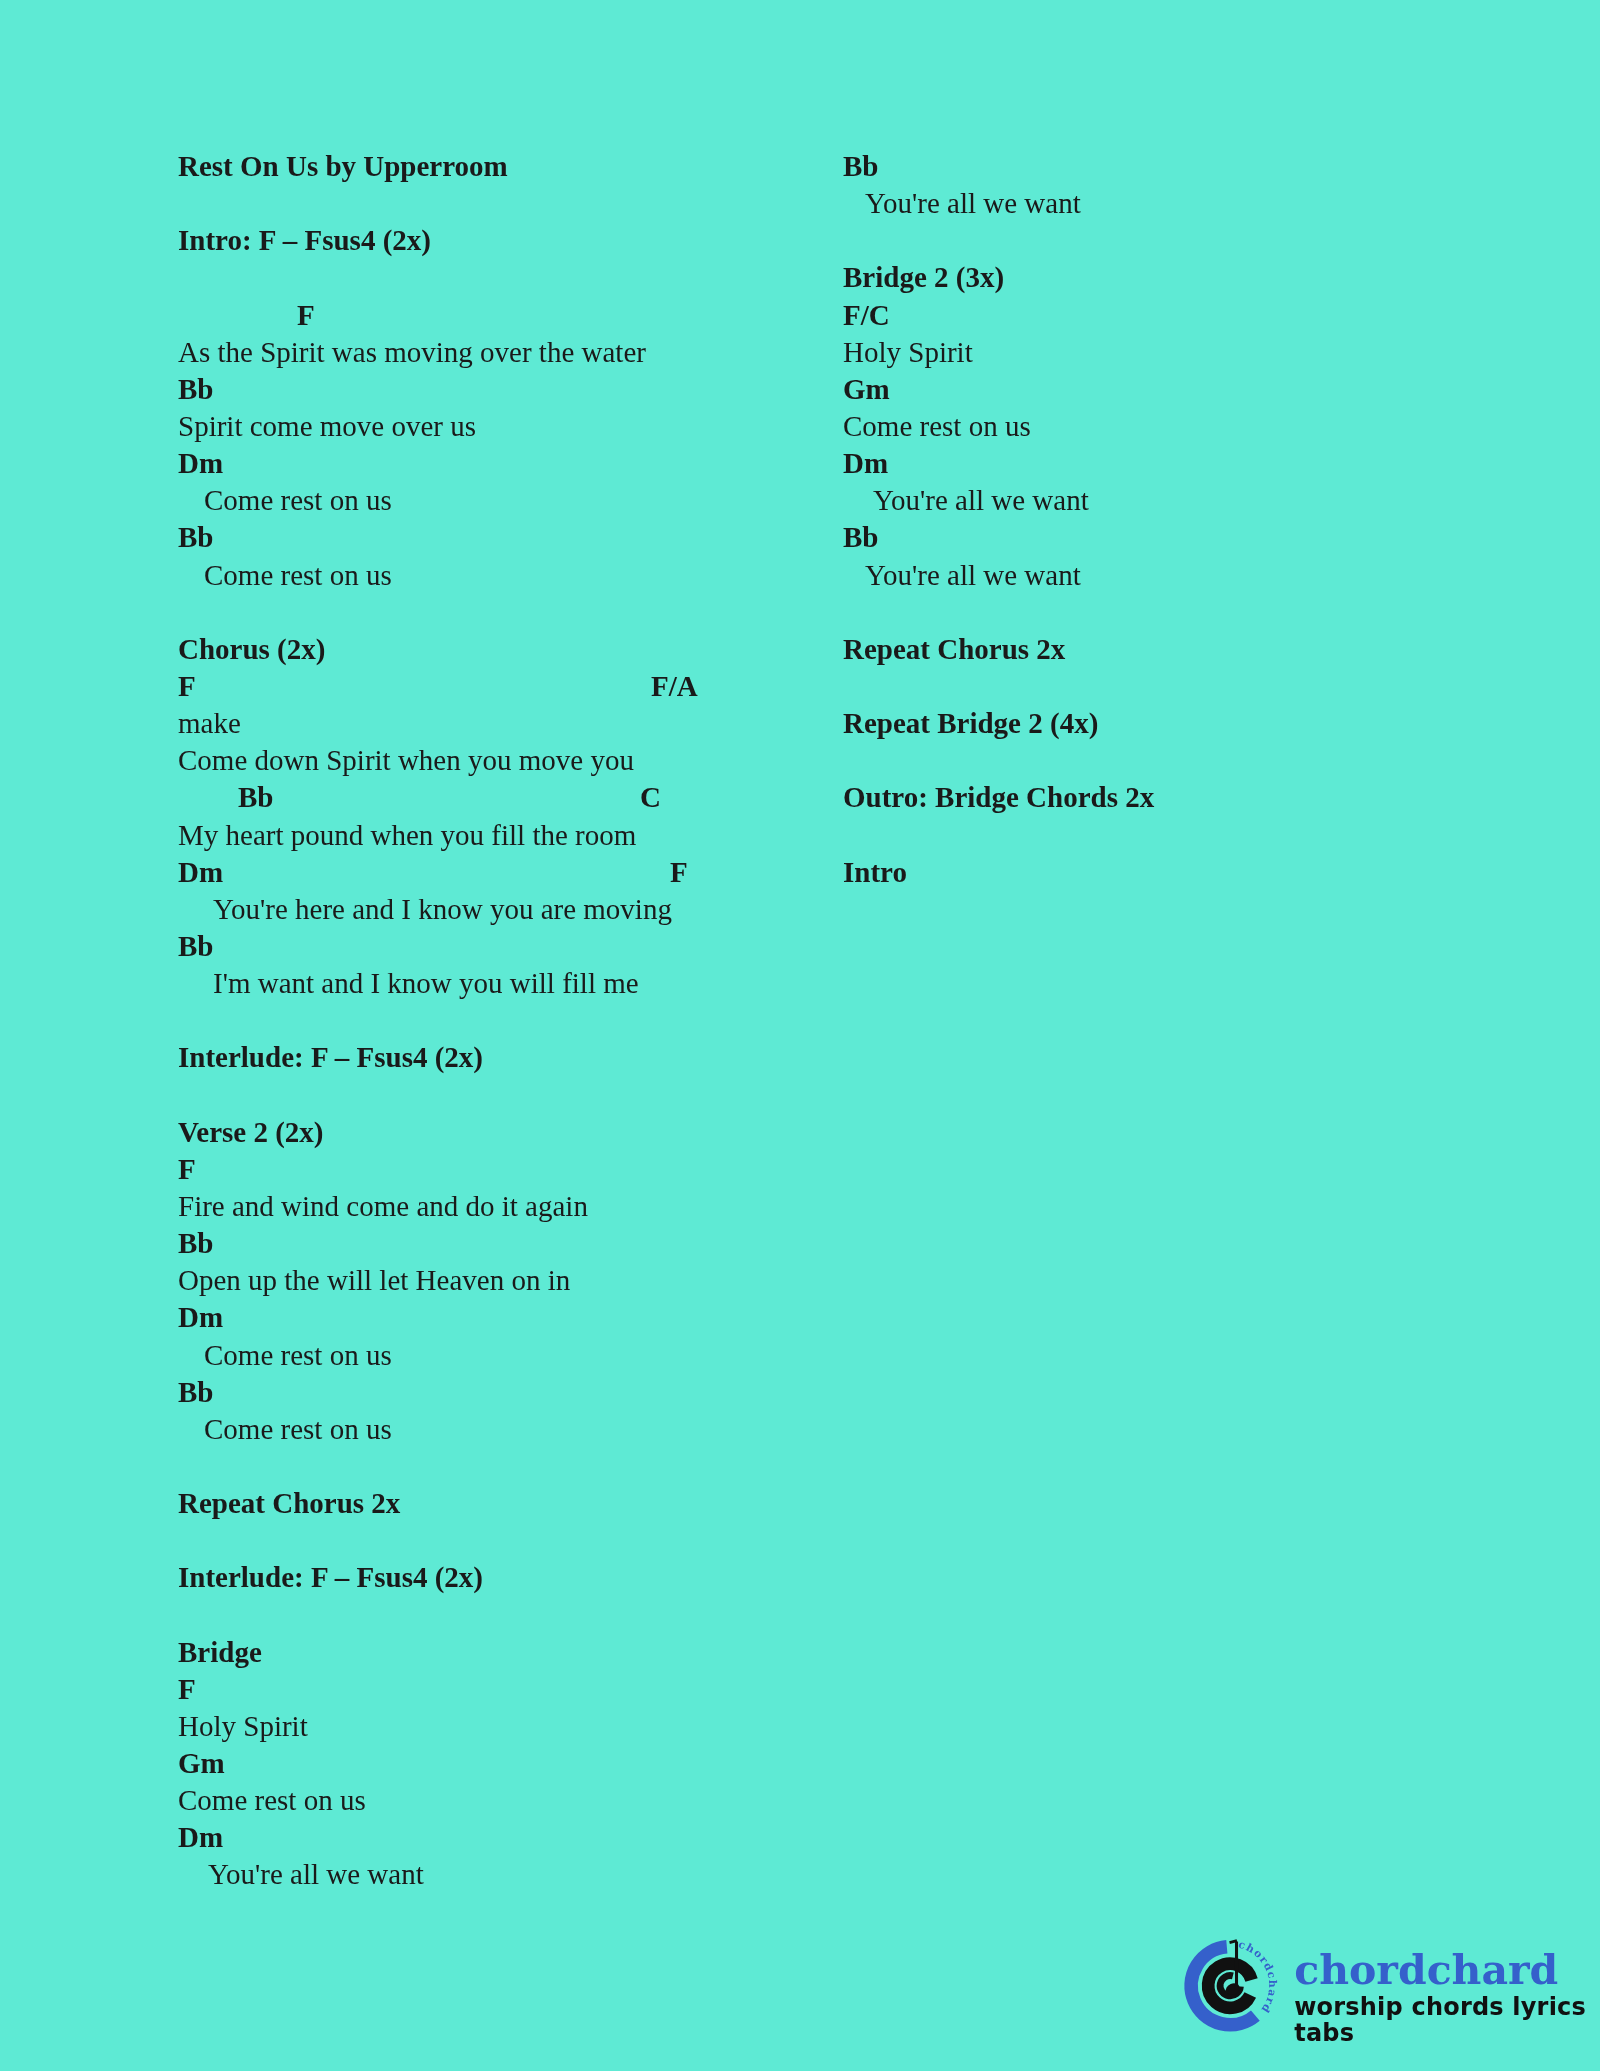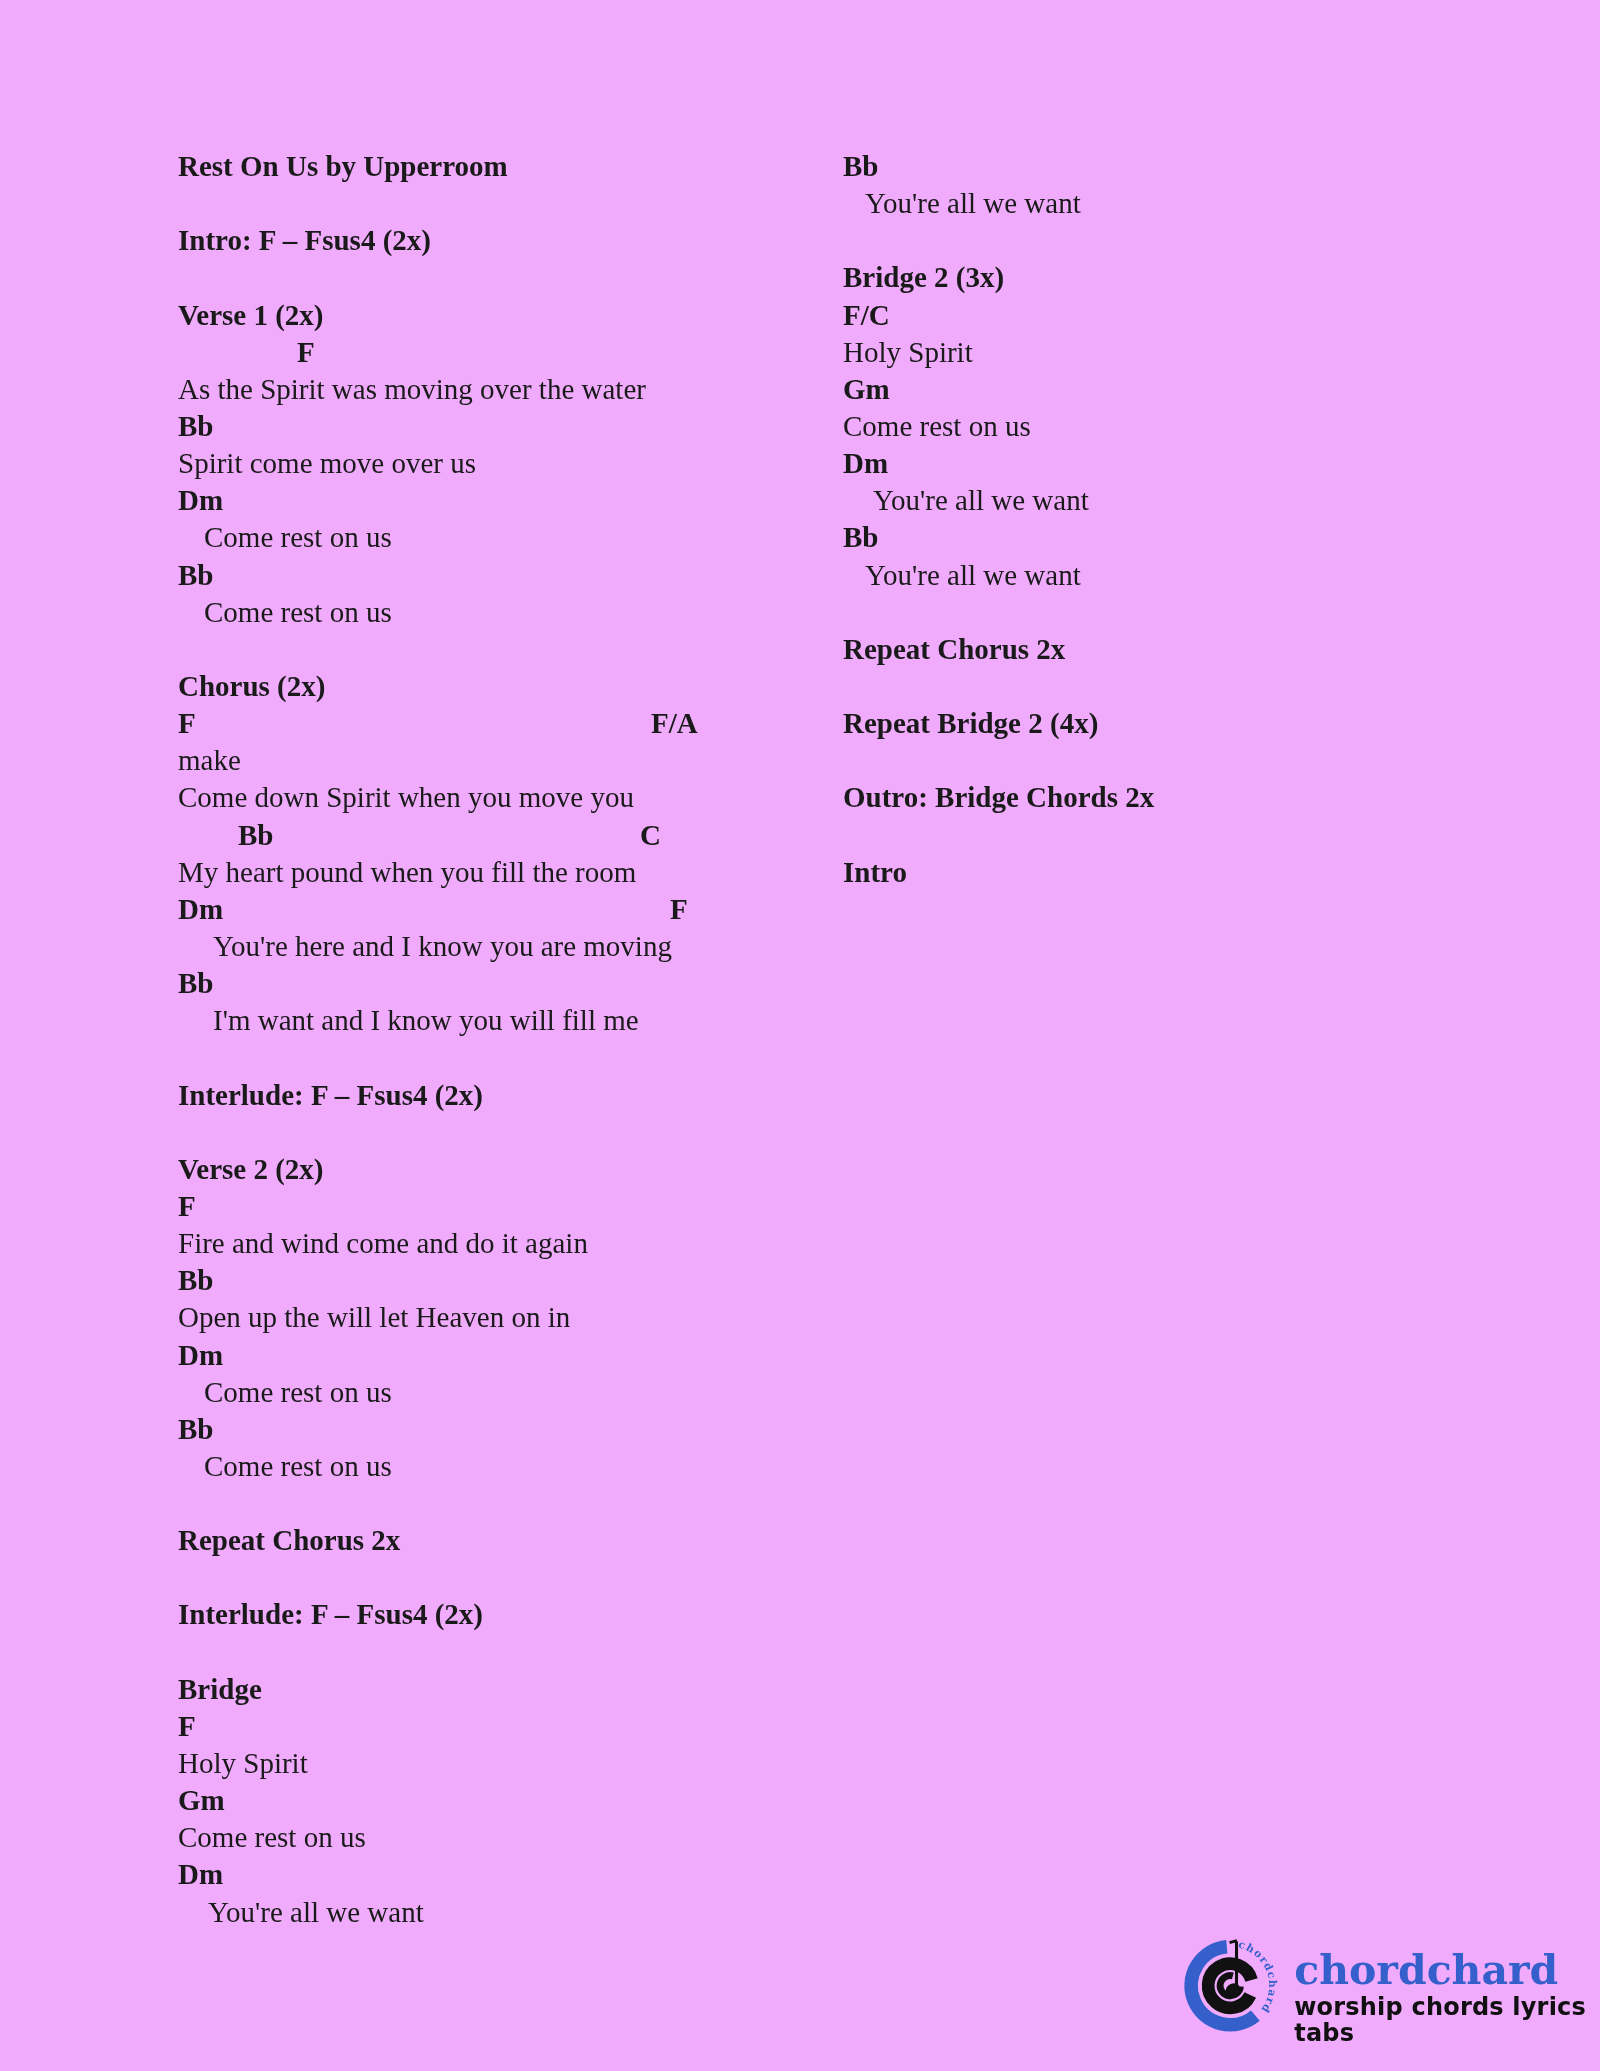--- a/index.html
+++ b/index.html
@@ -4,21 +4,21 @@
 <style>
   html, body { margin:0; padding:0; }
   body {
     width:1600px; height:2071px;
     background:#ffffff;
     font-family:"Liberation Serif", serif;
     color:#1a1a1a;
     position:relative;
     overflow:hidden;
   }
-  .page { position:absolute; inset:0; background:#f0abfc; }
+  .page { position:absolute; inset:0; background:#5eead4; }
 
   .column { position:absolute; top:148px; }
   .col-left  { left:178px; width:640px; }
   .col-right { left:843px; width:700px; }
 
   .line {
     position:relative;
     height:37.15px;
     line-height:37.15px;
     font-size:29px;
@@ -55,21 +55,20 @@
 </head>
 <body>
 
 <div class="page">
 
   <div class="column col-left" id="col-0">
       <div class="line title">Rest On Us by Upperroom</div>
       <div class="line blank">&nbsp;</div>
       <div class="line heading">Intro: F – Fsus4 (2x)</div>
       <div class="line blank">&nbsp;</div>
-      <div class="line heading">Verse 1 (2x)</div>
       <div class="line chord"><span class="chord-seg" style="left: 119px;">F</span>&nbsp;</div>
       <div class="line lyric">As the Spirit was moving over the water</div>
       <div class="line chord"><span class="chord-seg" style="left: 0px;">Bb</span>&nbsp;</div>
       <div class="line lyric">Spirit come move over us</div>
       <div class="line chord"><span class="chord-seg" style="left: 0px;">Dm</span>&nbsp;</div>
       <div class="line lyric" style="padding-left: 26px;">Come rest on us</div>
       <div class="line chord"><span class="chord-seg" style="left: 0px;">Bb</span>&nbsp;</div>
       <div class="line lyric" style="padding-left: 26px;">Come rest on us</div>
       <div class="line blank">&nbsp;</div>
       <div class="line heading">Chorus (2x)</div>

